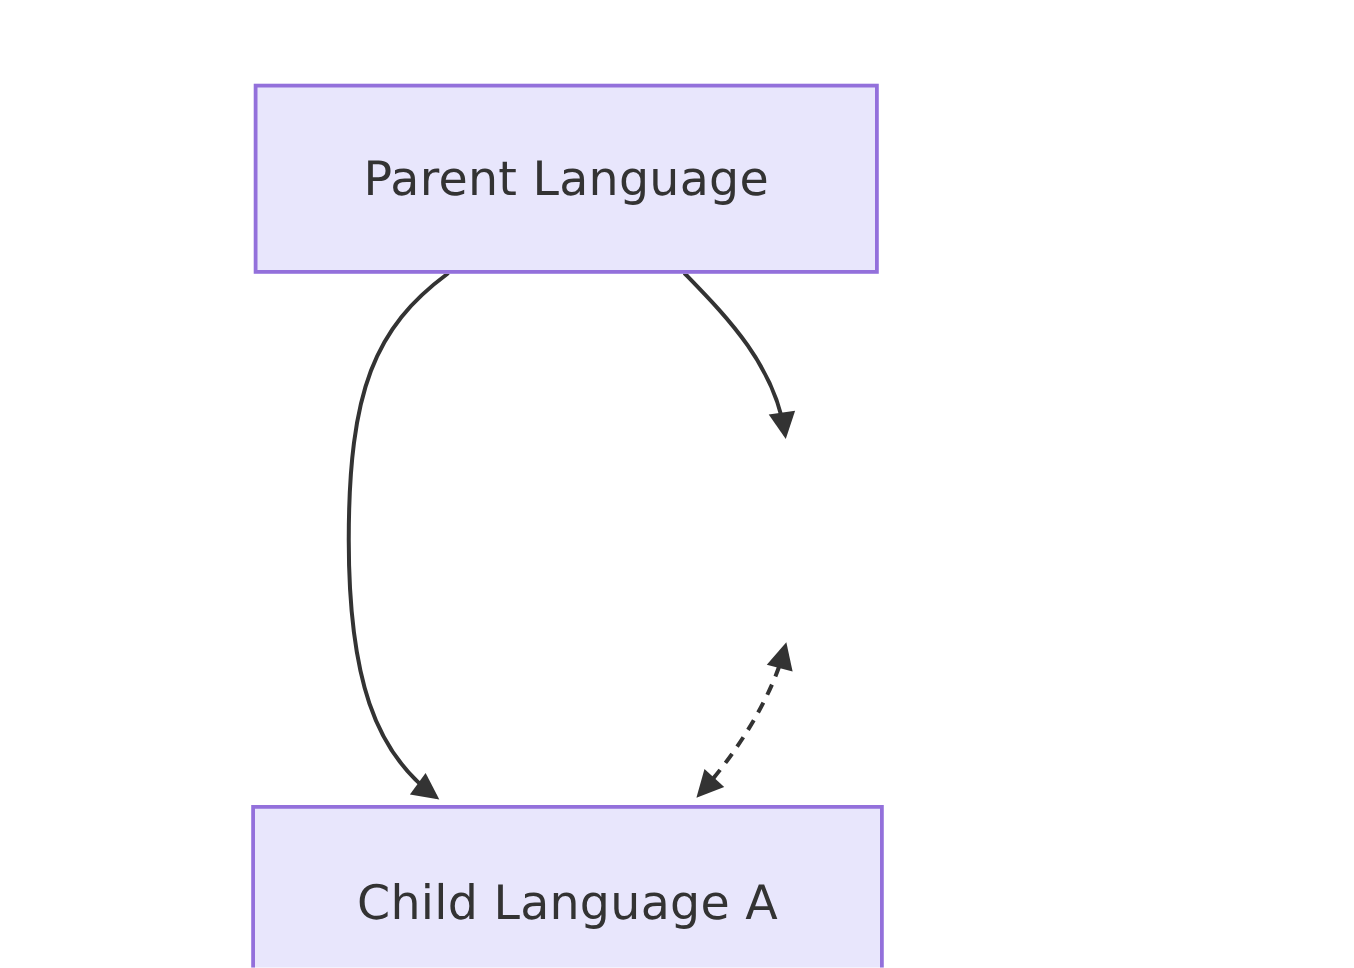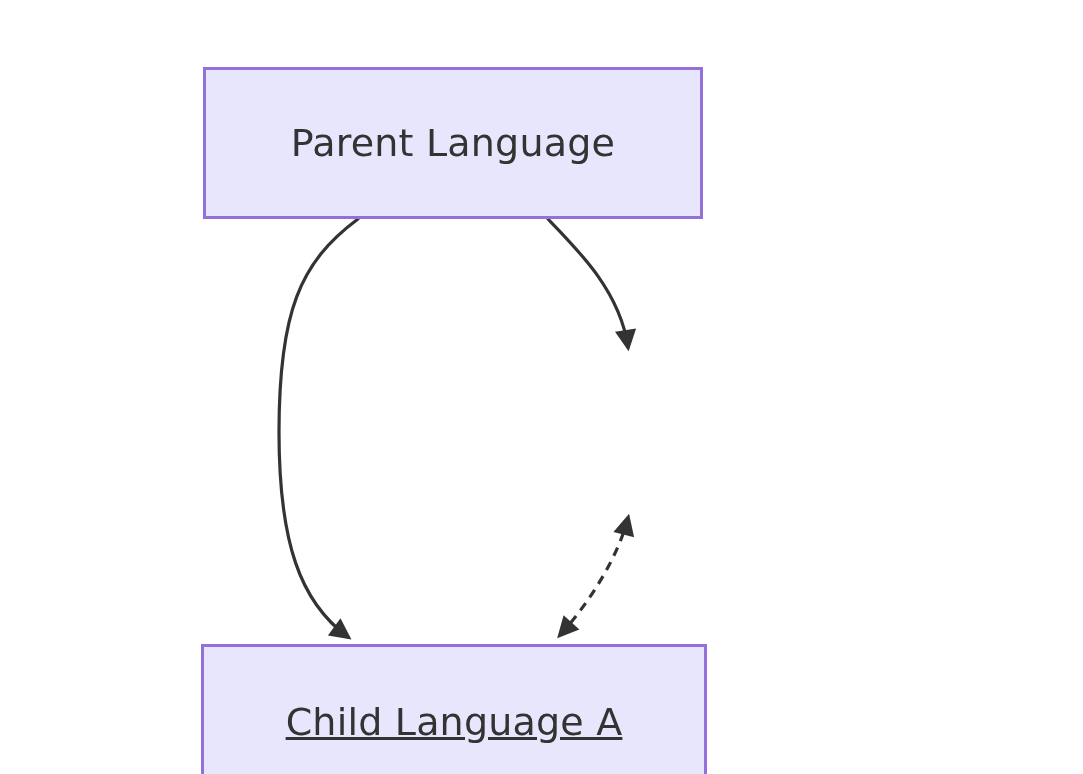--- a/index.html
+++ b/index.html
@@ -88,16 +88,16 @@
 
     <path d="M 560 588 C 590 555, 618 510, 628 471" fill="none" stroke="#333333" stroke-width="3.2" stroke-dasharray="9 7" stroke-linecap="butt" marker-start="url(#arrow-dashed-start)" marker-end="url(#arrow-dashed-end)"></path>
   </svg>
 
   <div class="node" id="node-parent" style="left: 203px; top: 20px; width: 500px; height: 152px; background: rgb(232, 230, 252); border-color: rgb(147, 112, 219);">
     <span class="node-label" style="color: rgb(51, 51, 51);">Parent Language</span>
   </div>
 
 
   <div class="node" id="node-child-a" style="left: 201px; top: 597px; width: 506px; height: 155px; background: rgb(232, 230, 252); border-color: rgb(147, 112, 219);">
-    <span class="node-label" style="color: rgb(51, 51, 51); text-decoration: underline;">Child Language A</span>
+    <span class="node-label" style="color: rgb(51, 51, 51);">Child Language A</span>
   </div>
 
 </div>
 
 </body></html>

